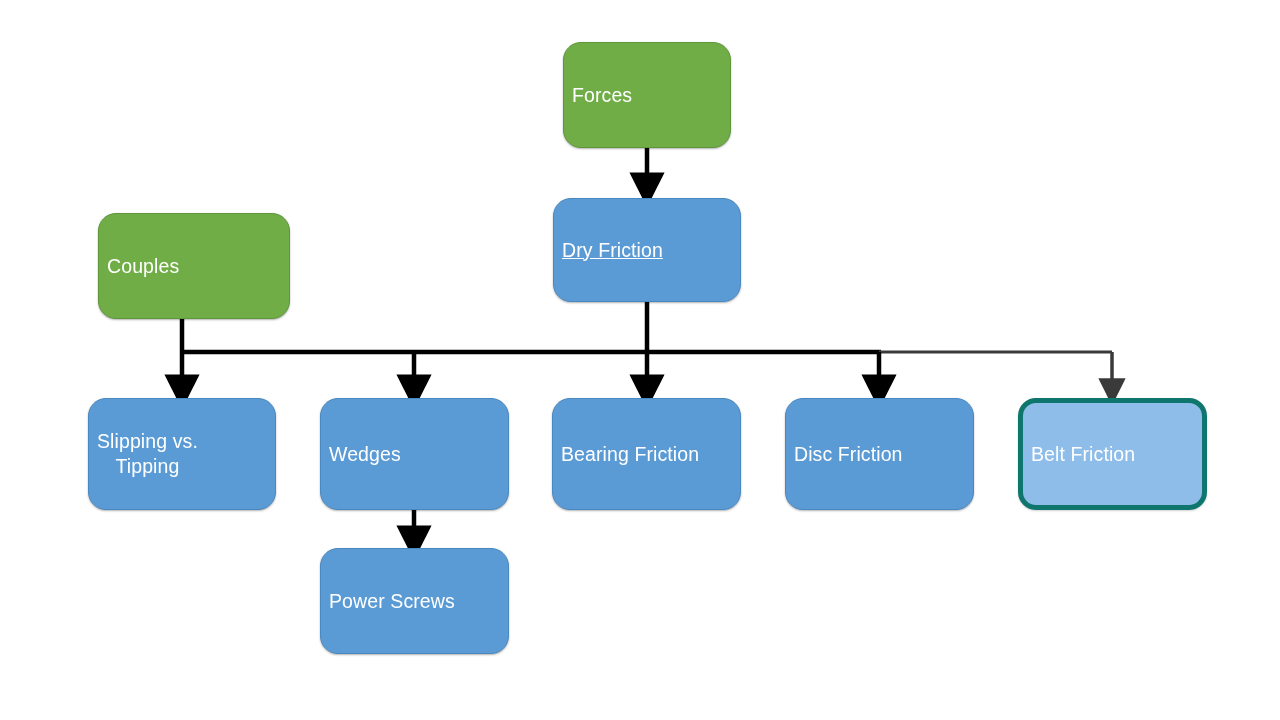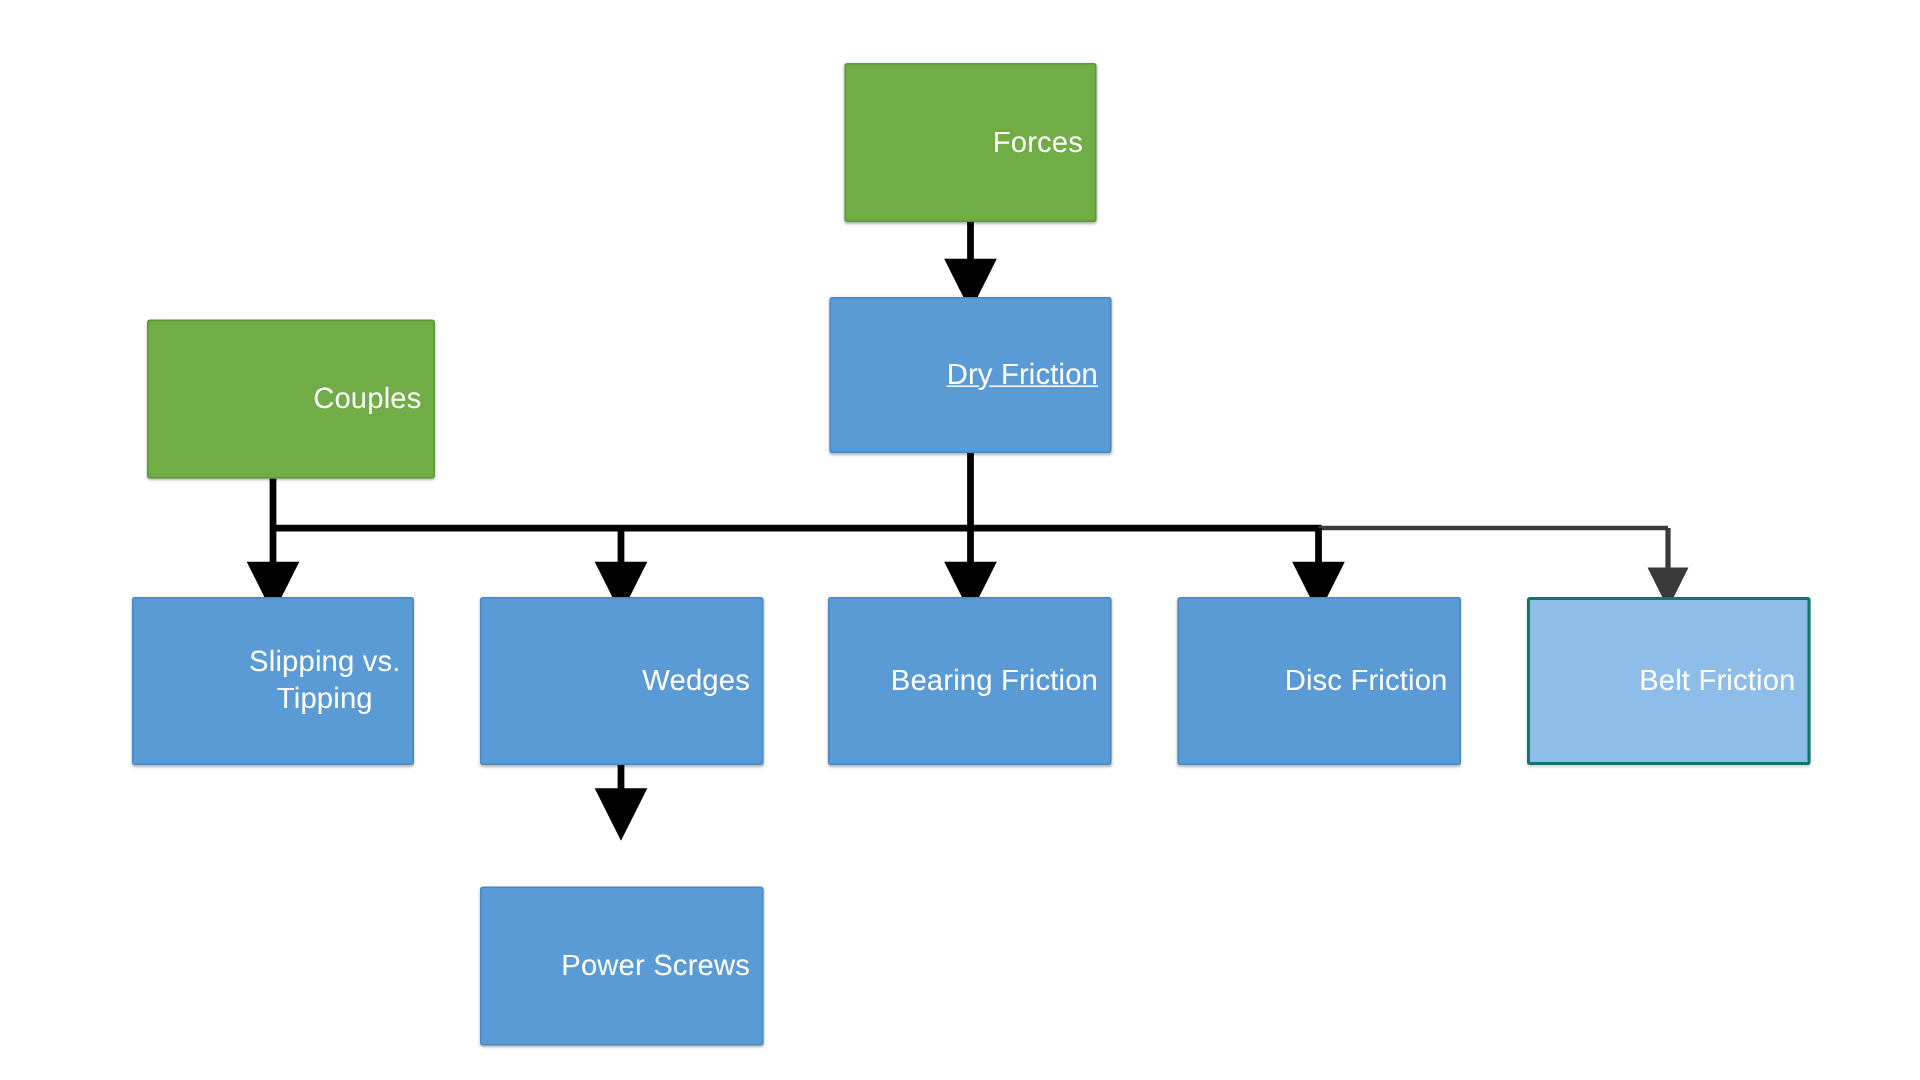--- a/index.html
+++ b/index.html
@@ -26,44 +26,44 @@
     top: 0;
     width: 1280px;
     height: 720px;
     pointer-events: none;
   }
   .node {
     position: absolute;
     box-sizing: border-box;
     display: flex;
     align-items: center;
-    justify-content: flex-end;
+    justify-content: flex-start;
     text-align: center;
-    border-radius: 2px;
+    border-radius: 18px;
     color: #ffffff;
     font-family: "Liberation Sans", sans-serif;
     font-size: 19.5px;
     font-weight: 400;
     line-height: 1.28;
     letter-spacing: 0.1px;
     padding: 20px 8px;
     box-shadow: 0 1px 2px rgba(0,0,0,0.30);
     z-index: 3;
   }
   .node-green {
     background: #70ad47;
     border: 1px solid #5e9639;
   }
   .node-blue {
     background: #5b9bd5;
     border: 1px solid #4a88c0;
   }
   .node-blue-faded {
     background: #8fbde9;
-    border: 2px solid #0f766e;
+    border: 5px solid #0f766e;
     box-shadow: 0 1px 2px rgba(0,0,0,0.18);
   }
   .node-label {
     display: block;
     white-space: pre-line;
   }
 </style>
 </head>
 <body>
 
@@ -128,17 +128,17 @@
   </div>
 
   <div class="node node-blue" style="left:552px; top:398px; width:189px; height:112px;">
     <span class="node-label">Bearing Friction</span>
   </div>
 
   <div class="node node-blue-faded" style="left:1018px; top:398px; width:189px; height:112px;">
     <span class="node-label">Belt Friction</span>
   </div>
 
-  <div class="node node-blue" style="left:320px; top:548px; width:189px; height:106px;margin-top:43px;">
+  <div class="node node-blue" style="left:320px; top:548px; width:189px; height:106px;">
     <span class="node-label">Power Screws</span>
   </div>
 
 </div>
 
 </body></html>

